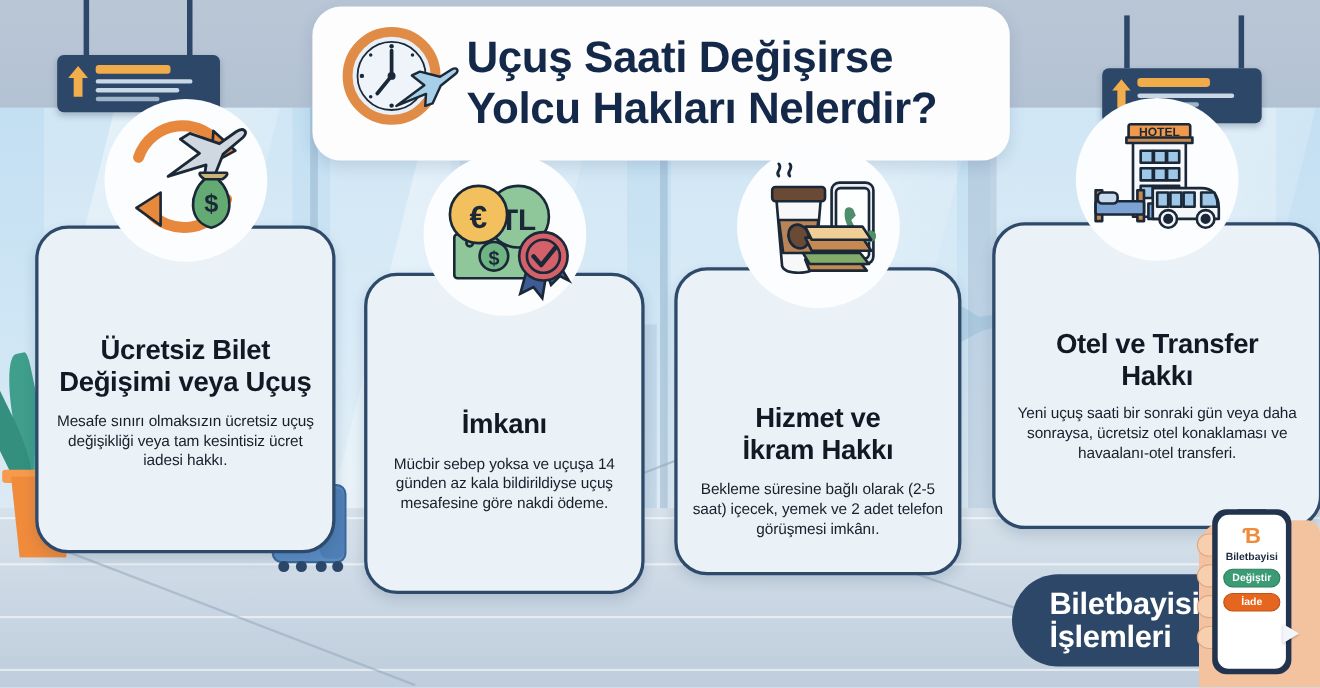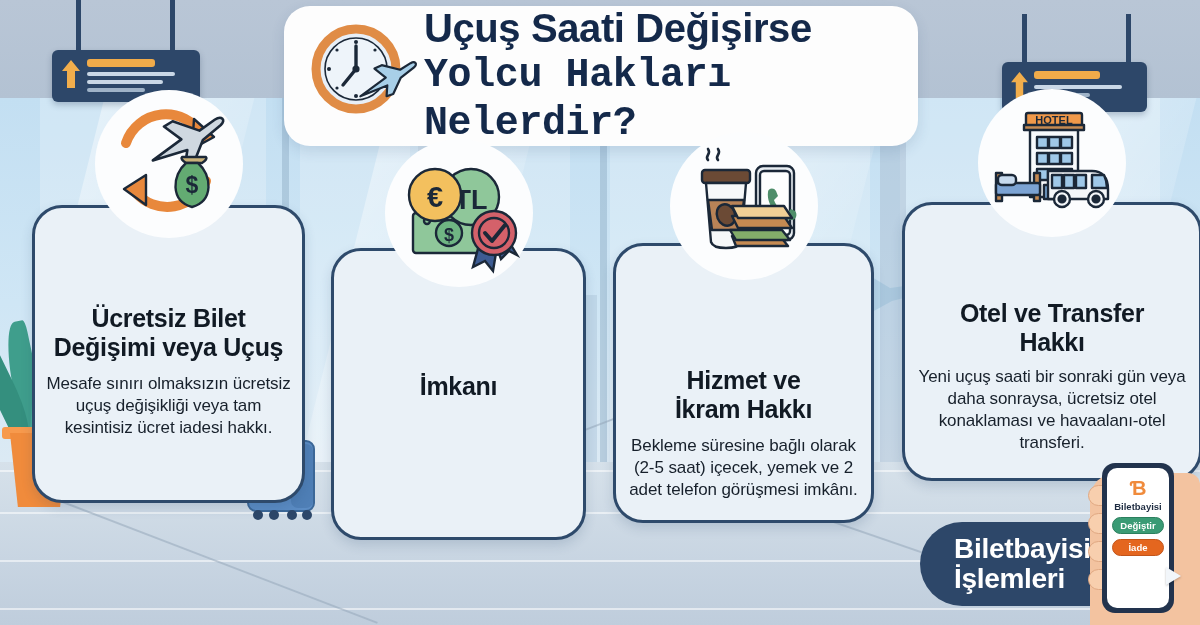--- a/index.html
+++ b/index.html
@@ -66,31 +66,31 @@
   .chair-leg{position:absolute;background:#8aa6bd;}
 
   
   .header{position:absolute;left:284px;top:6px;width:634px;height:140px;
     background:#fdfdfd;border-radius:26px;
     box-shadow:0 5px 14px rgba(40,70,110,.14);
     display:flex;align-items:center;padding:0 22px 0 16px;}
   .clock-wrap{position:relative;width:118px;height:118px;flex:0 0 118px;}
   .header h1{flex:1;color:#14294a;font-size:40px;line-height:1.18;font-weight:bold;
              letter-spacing:-.4px;text-align:left;padding-left:6px;}
-  .header h1 .l2{display:block;font-family:Liberation Mono, monospace;}
+  .header h1 .l2{display:block;}
 
   
   .card{position:absolute;background:#eaf1f7;border:3px solid #2e4a6b;
         border-radius:30px;box-shadow:0 5px 12px rgba(30,60,100,.16);}
   .card .badge{position:absolute;left:50%;transform:translateX(-50%);
         width:148px;height:148px;border-radius:50%;background:#fcfdfe;
         display:flex;align-items:center;justify-content:center;}
   .card h2{color:#111a24;font-weight:bold;font-size:25px;line-height:1.15;
            text-align:center;letter-spacing:-.3px;}
-  .card p{color:#17202b;font-size:17px;line-height:1.30;text-align:center;
+  .card p{color:#17202b;font-size:14px;line-height:1.30;text-align:center;
           letter-spacing:-.1px;}
 
   #card1{left:32px;top:205px;width:273px;height:298px;}
   #card1 .badge{top:-118px;}
   #card1 h2{margin-top:96px;}
   #card1 p{margin-top:11px;padding:0 7px;}
 
   #card2{left:331px;top:248px;width:255px;height:292px;}
   #card2 .badge{top:-112px;}
   #card2 h2{margin-top:92px;}
@@ -306,20 +306,21 @@
           <circle cx="97" cy="82" r="22" fill="#d4616a"></circle>
           <circle cx="97" cy="82" r="15" fill="#d4616a"></circle>
           <path d="M88 82 L95 90 L108 74" fill="none" stroke="#1b2838" stroke-width="4" stroke-linecap="round" stroke-linejoin="round"></path>
         </g>
       </svg>
     </div>
     <h2>
       <br>
       <span>İmkanı</span>
     </h2>
+    <p>Mücbir sebep yoksa ve uçuşa 14 günden az kala bildirildiyse uçuş mesafesine göre nakdi ödeme.</p>
   </div>
 
   <div class="card" id="card3">
     <div class="badge">
       <svg width="124" height="124" viewBox="0 0 124 124">
         <g stroke="#1b2838" stroke-width="2.4" stroke-linejoin="round">
           <path d="M26 16 C22 12 30 10 26 5" fill="none" stroke-width="2.6" stroke-linecap="round"></path>
           <path d="M36 16 C32 12 40 10 36 5" fill="none" stroke-width="2.6" stroke-linecap="round"></path>
           <rect x="74" y="22" width="38" height="74" rx="7" fill="#e9eef3"></rect>
           <rect x="78" y="27" width="30" height="64" rx="4" fill="#fdfefe"></rect>

